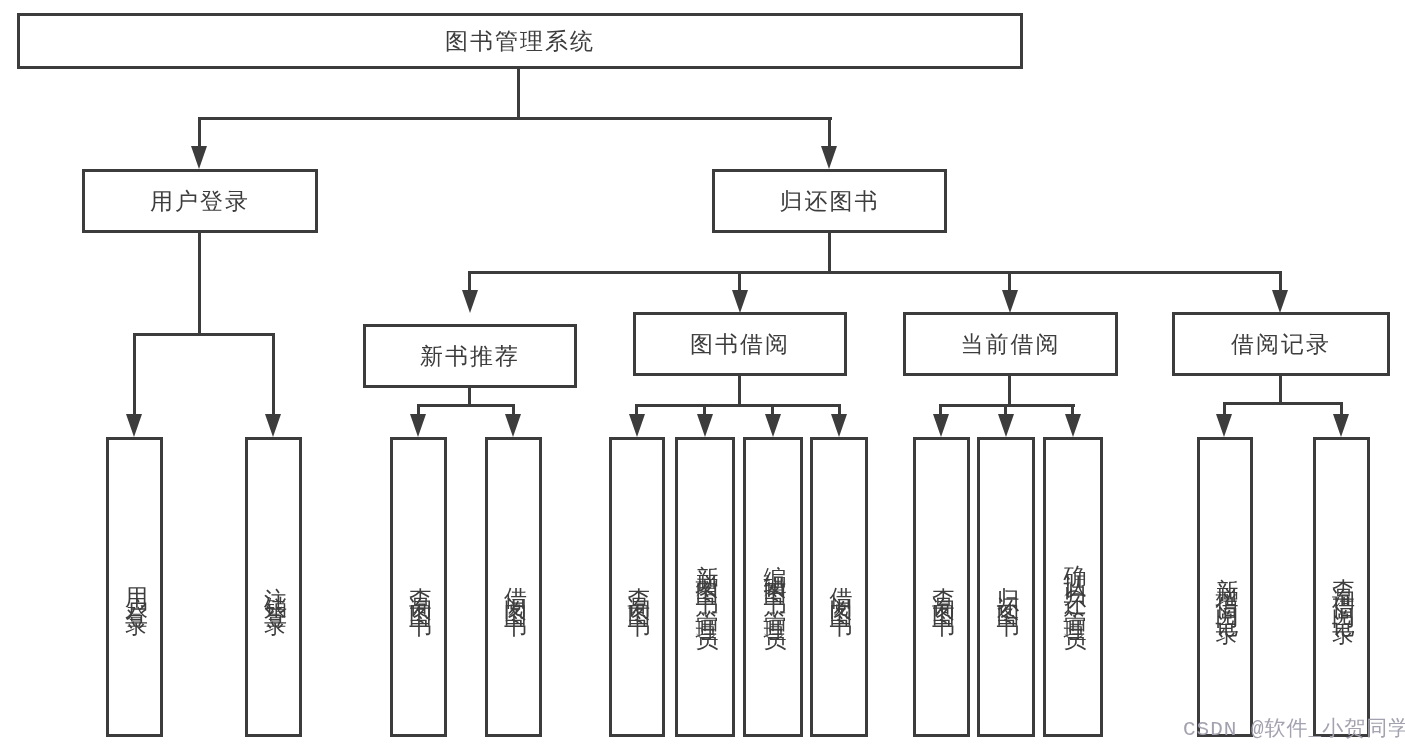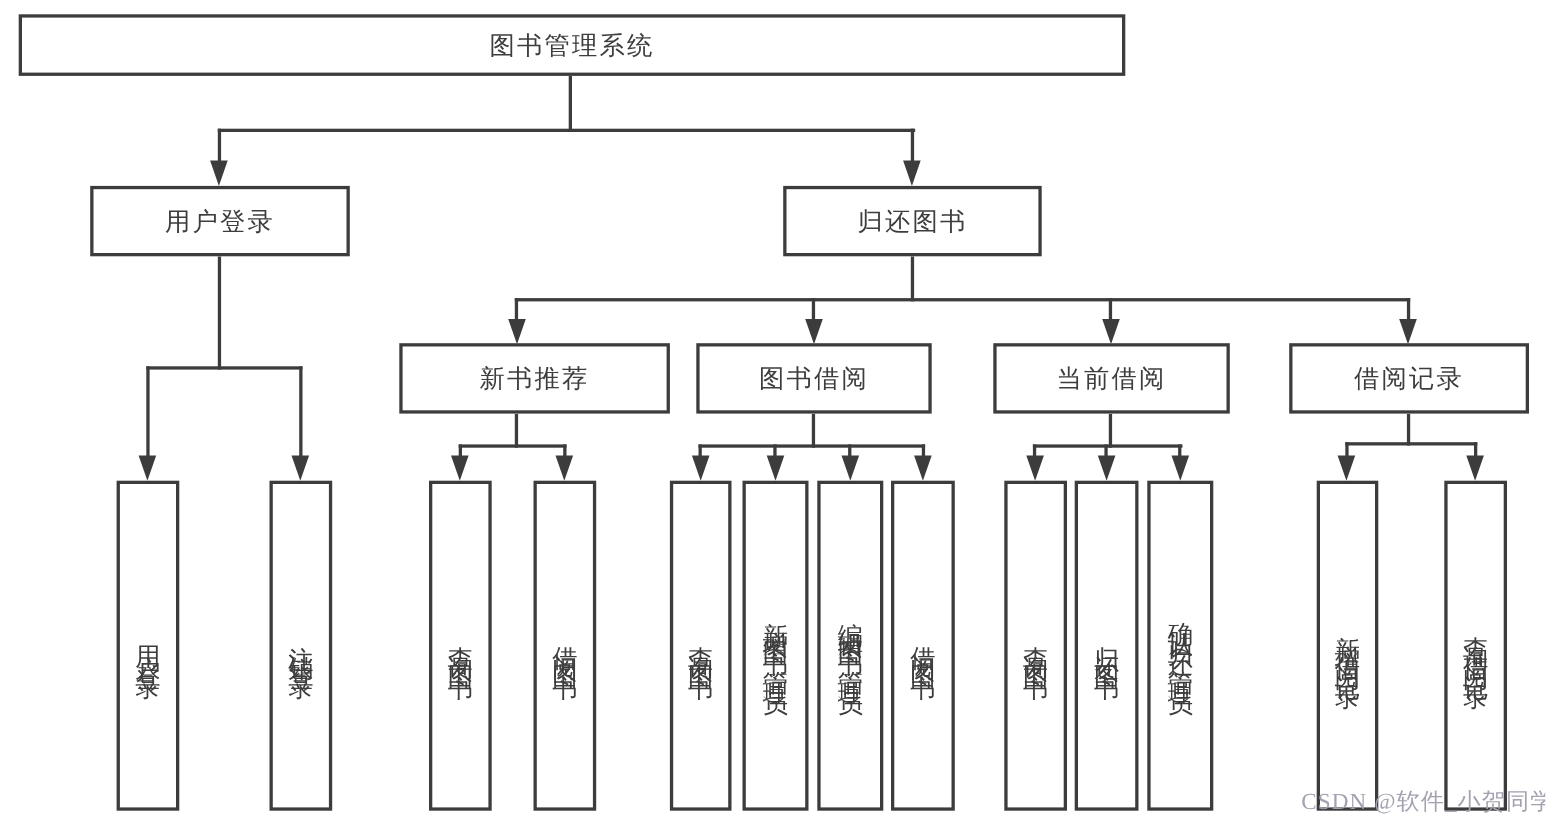--- a/index.html
+++ b/index.html
@@ -1,18 +1,18 @@
 <!DOCTYPE html>
 <html><head>
 <meta charset="utf-8">
 <style>
   html,body { margin:0; padding:0; background:#ffffff; }
   .canvas {
     position:relative; width:1405px; height:747px; background:#ffffff;
-    font-family:Liberation Serif, serif; overflow:hidden;
+    font-family:Liberation Mono, monospace; overflow:hidden;
   }
   .node {
     position:absolute; box-sizing:border-box; border:3px solid #3c3c3c;
     background:#ffffff; display:flex; align-items:center; justify-content:center;
     color:#3d3d3d; z-index:2;
   }
   .h-node span { font-size:23px; letter-spacing:2px; white-space:nowrap; }
   .v-node span {
     writing-mode:vertical-rl; text-orientation:mixed;
     font-size:23px; letter-spacing:9px; line-height:1;
@@ -97,21 +97,21 @@
     <span>图书管理系统</span>
   </div>
 
   <div class="node h-node" style="left:82px;top:169px;width:236px;height:64px">
     <span>用户登录</span>
   </div>
   <div class="node h-node" style="left:712px;top:169px;width:235px;height:64px">
     <span>归还图书</span>
   </div>
 
-  <div class="node h-node" style="left:363px;top:312px;width:246px;height:64px">
+  <div class="node h-node" style="left:363px;top:324px;width:214px;height:64px">
     <span>新书推荐</span>
   </div>
   <div class="node h-node" style="left:633px;top:312px;width:214px;height:64px">
     <span>图书借阅</span>
   </div>
   <div class="node h-node" style="left:903px;top:312px;width:215px;height:64px">
     <span>当前借阅</span>
   </div>
   <div class="node h-node" style="left:1172px;top:312px;width:218px;height:64px">
     <span>借阅记录</span>

